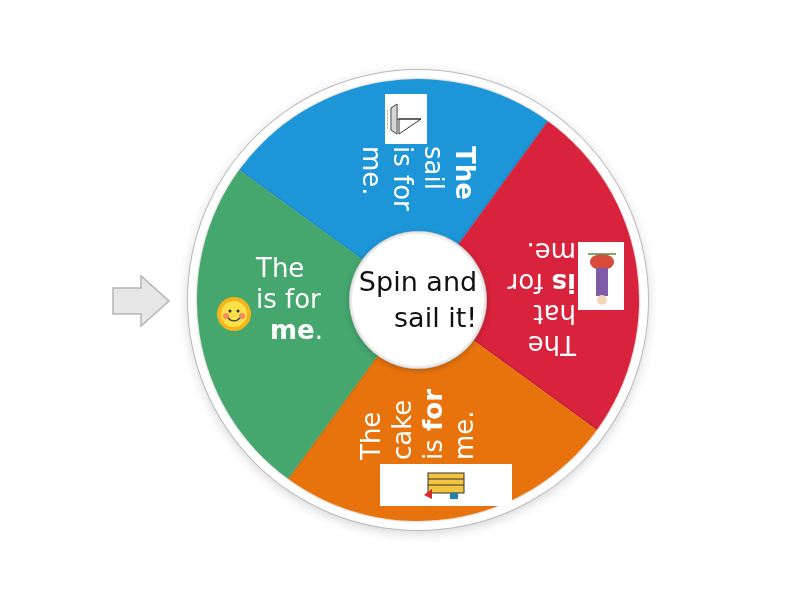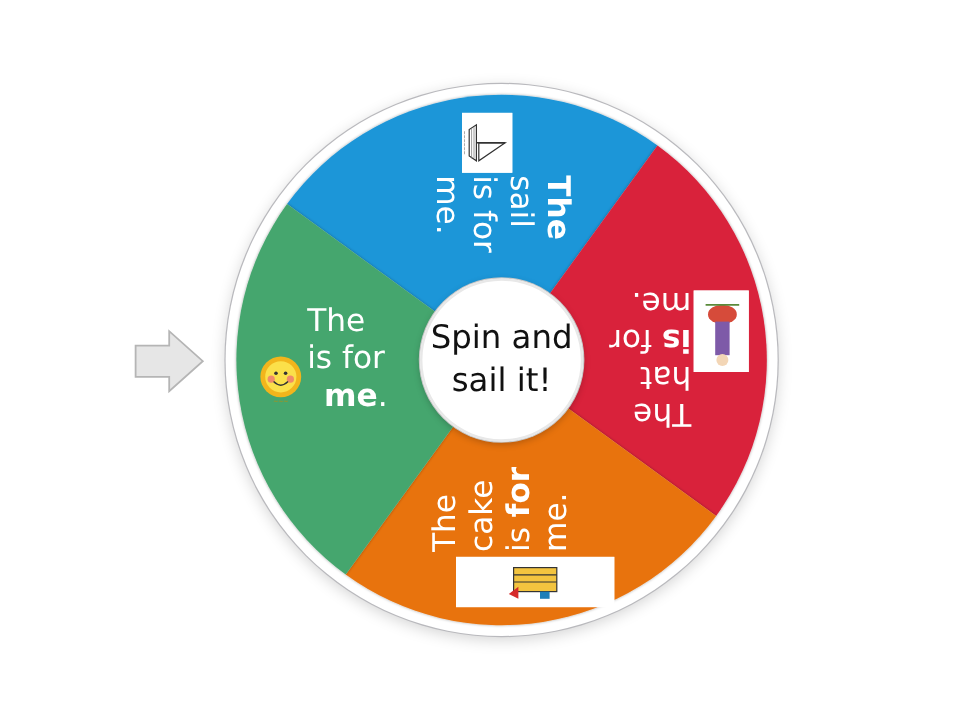--- a/index.html
+++ b/index.html
@@ -7,21 +7,21 @@
   .arrow{position:absolute;left:111px;top:274px;width:60px;height:54px;}
   .wheel-wrap{position:absolute;left:188px;top:70px;width:460px;height:460px;}
   .rim{position:absolute;left:0;top:0;width:460px;height:460px;border-radius:50%;background:#ffffff;
        box-shadow:0 0 0 1px #b9b9bd, 0 3px 12px rgba(0,0,0,0.18);}
   .wheel-svg{position:absolute;left:0;top:0;width:460px;height:460px;}
   .seg-content{position:absolute;left:230px;top:230px;width:0;height:0;}
   .seg-inner{position:absolute;left:0;top:0;transform-origin:0 0;}
   .label{position:absolute;color:#ffffff;font-size:26px;line-height:31px;white-space:nowrap;}
   .label b{font-weight:bold;}
   .hub{position:absolute;left:162px;top:162px;width:136px;height:136px;border-radius:50%;background:#fff;
-       box-shadow:0 0 0 2px #e8e8e8 inset, 0 0 0 1px #c9c9c9, 0 2px 6px rgba(0,0,0,0.25);display:flex;align-items:center;justify-content:center;text-align:center;}
+       box-shadow:0 0 0 2px #e8e8e8 inset, 0 0 0 1px #c9c9c9, 0 2px 6px rgba(0,0,0,0.25);display:flex;align-items:center;justify-content:center;text-align:right;}
   .hub-text{font-size:27px;line-height:36px;color:#111;}
   .pic{position:absolute;background:#fff;}
 </style>
 </head>
 <body>
 
 <svg class="arrow" viewBox="0 0 60 54">
   <polygon points="2,14 30,14 30,2 58,27 30,52 30,40 2,40" fill="#e6e6e6" stroke="#b5b5b5" stroke-width="1.5"></polygon>
 </svg>
 

